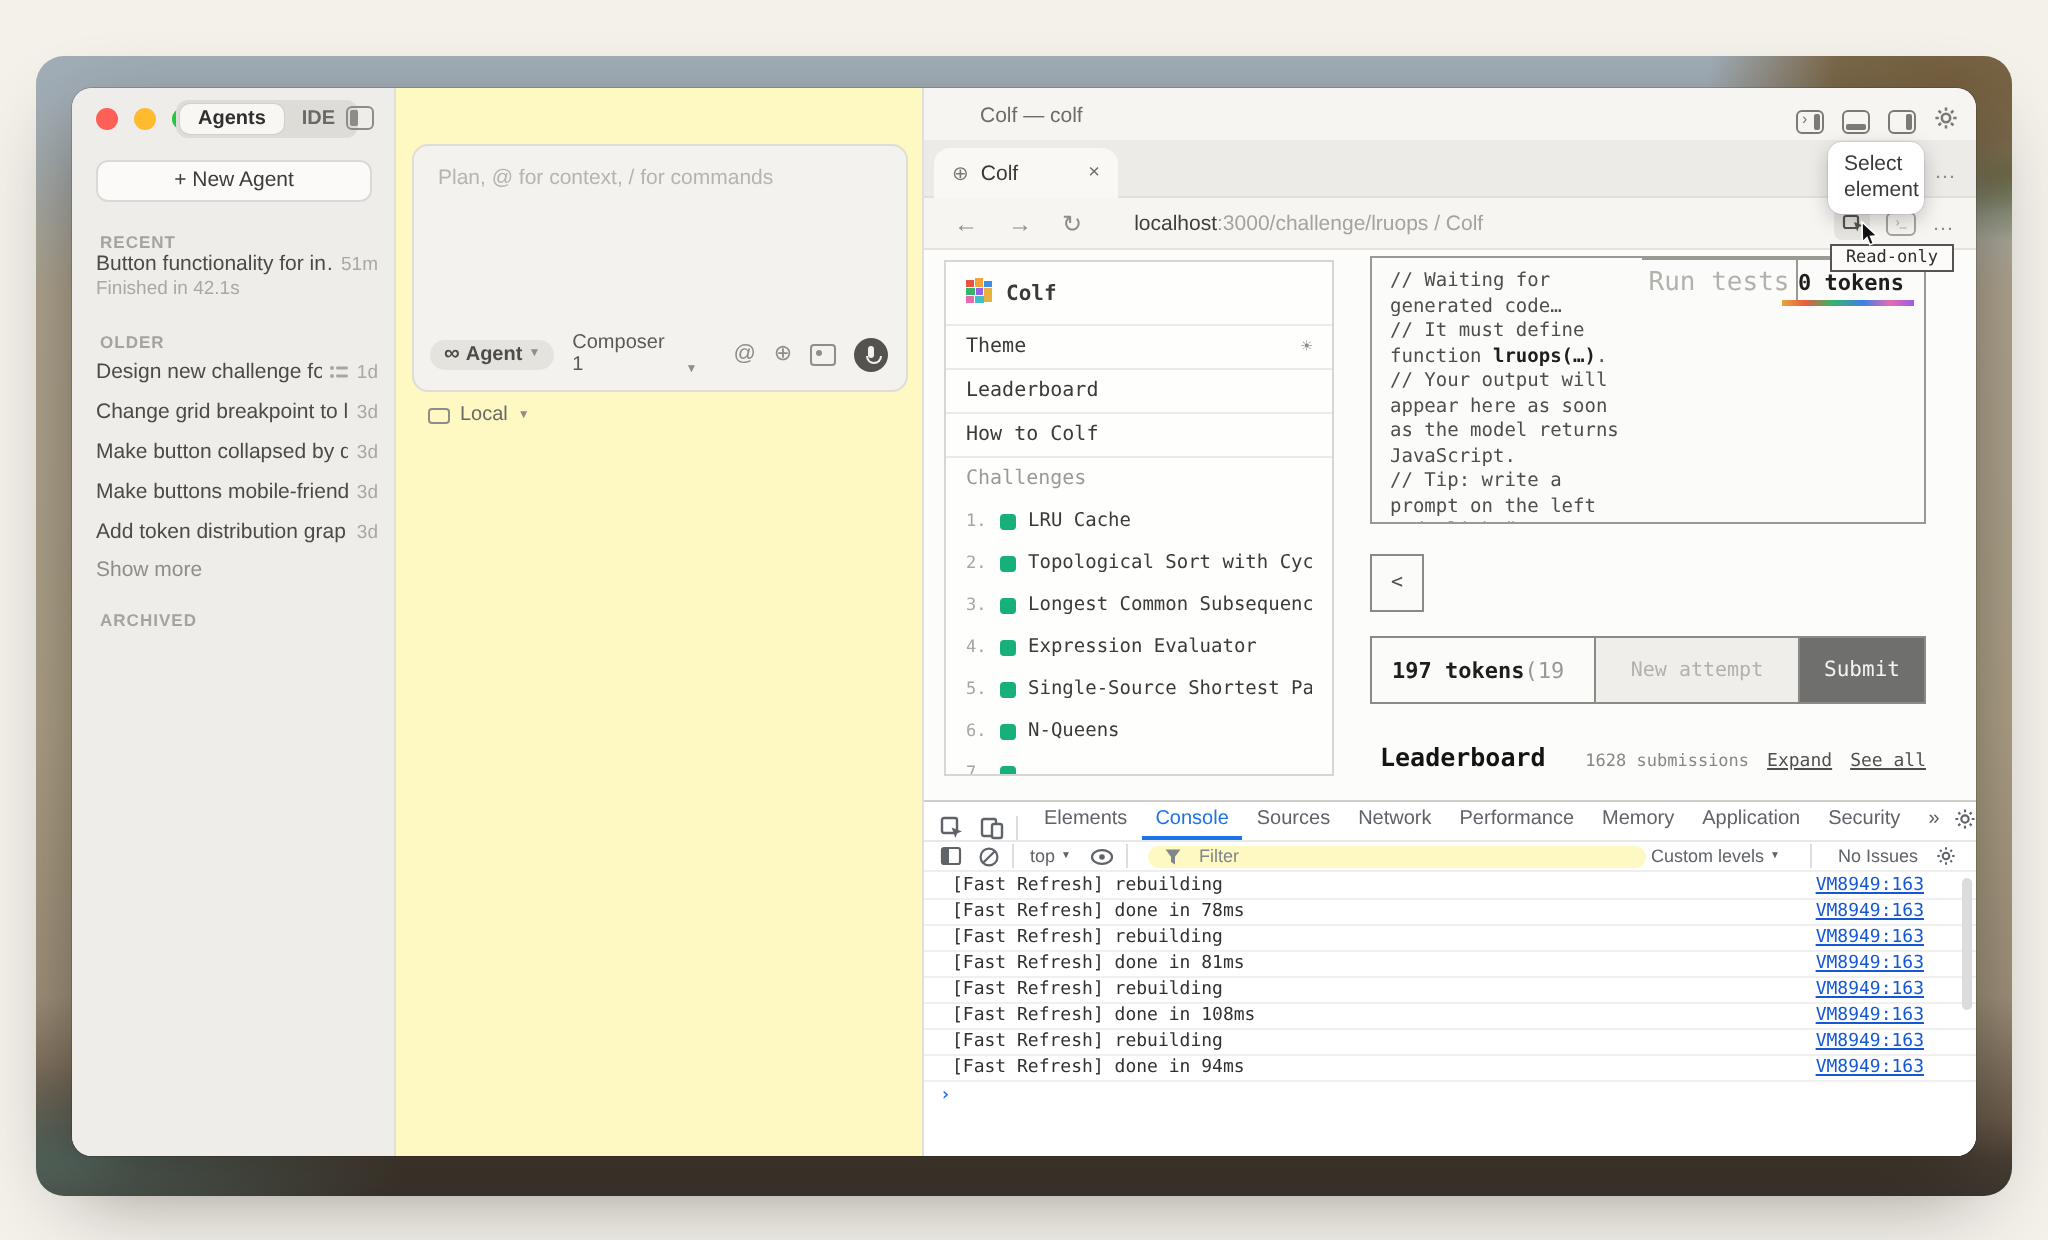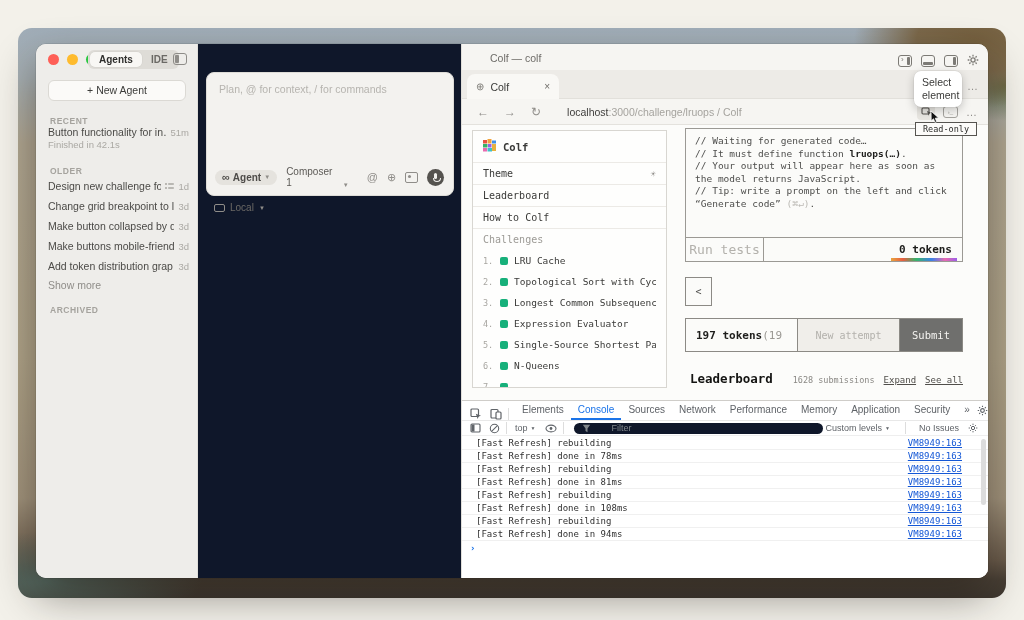--- a/index.html
+++ b/index.html
@@ -27,21 +27,21 @@
   .new-agent{position:absolute;top:36px;left:12px;width:138px;height:21px;background:#fbfaf8;border:1px solid #dbd9d4;border-radius:6px;font:10.5px/19px "Liberation Sans",sans-serif;color:#3c3c3a;text-align:center;cursor:pointer}
   .sec{position:absolute;left:14px;font-size:8.5px;font-weight:bold;letter-spacing:.06em;color:#a5a39e}
   .item{position:absolute;left:12px;right:8px;height:14px;display:flex;align-items:center;gap:4px;font-size:10.5px;color:#4b4a47}
   .item .ttl{flex:1;white-space:nowrap;overflow:hidden}
   .item .tm{font-size:9.5px;color:#aaa8a3;flex:none}
   .sub{position:absolute;left:12px;font-size:9.5px;color:#aaa8a3}
   .show-more{color:#8f8d89}
   .li-icon{flex:none;display:inline-flex}
 
   
-  .col-mid{position:relative;width:264px;background:#0f172a;border-right:1px solid #e1dfda;flex:none}
+  .col-mid{position:relative;width:264px;background:#fef9c3;border-right:1px solid #e1dfda;flex:none}
   .composer-box{position:absolute;left:8px;top:28px;width:248px;height:124px;background:#f3f2ef;border:1px solid #dedcd7;border-radius:8px}
   .ph{position:absolute;left:12px;top:10px;font-size:10.5px;color:#b6b4af}
   .composer-controls{position:absolute;left:8px;right:9px;bottom:7px;display:flex;align-items:center;gap:9px}
   .agent-pill{display:flex;align-items:center;gap:3px;background:#e5e3de;border-radius:9px;padding:2px 7px;font-size:10px;font-weight:bold;color:#4e4c49;cursor:pointer}
   .inf{font-size:11px;line-height:10px;color:#4e4c49}
   .chev{font-size:6px;color:#8f8d89}
   .model{display:flex;align-items:flex-end;gap:3px;font-size:10px;color:#5c5a56;cursor:pointer}
   .spacer{flex:1}
   .cicon{font-size:11px;line-height:11px;color:#8f8d89;cursor:pointer}
   .img-icon{width:13px;height:11px;border:1.3px solid #8f8d89;border-radius:2px;position:relative;cursor:pointer}
@@ -87,21 +87,21 @@
   .nav-card{position:absolute;left:10px;top:5px;width:195px;height:258px;background:#fefefd;border:1px solid #d8d6d1;overflow:hidden}
   .nc-row{height:22px;border-top:1px solid #eceae6;display:flex;align-items:center;padding:0 10px;font-size:10px;color:#3a3a38;cursor:pointer}
   .nc-brand{height:31px;border-top:none;gap:7px;font-weight:bold;font-size:10.5px;cursor:default}
   .nc-muted{color:#9c9a95;cursor:default}
   .sun{margin-left:auto;font-size:9px;color:#8f8d89}
   .nc-item{height:21px;display:flex;align-items:center;gap:6px;padding:0 10px;cursor:pointer}
   .nc-num{width:11px;font-size:8.5px;color:#a8a6a1;flex:none}
   .nc-sq{width:8px;height:8px;border-radius:2px;background:#17b07a;flex:none}
   .nc-label{font-size:9.5px;color:#3a3a38;white-space:nowrap;overflow:hidden}
 
-  .code-card{position:absolute;left:223px;top:3px;width:278px;height:134px;background:#fbfbf9;border:1px solid #9b9994;display:flex;flex-direction:column}
+  .code-card{position:absolute;left:223px;top:3px;width:278px;height:134px;background:#fbfbf9;border:1px solid #9b9994;display:flex;flex-direction:row}
   .code-area{flex:1;padding:6px 9px;font-size:9.5px;line-height:12.5px;color:#4e4e4c;overflow:hidden}
   .code-area p{margin:0}
   .fn{font-weight:bold;color:#1e1e1c}
   .kbd{color:#bcbab5}
   .code-footer{height:24px;border-top:1px solid #9b9994;display:flex;align-items:stretch;position:relative;flex:none}
   .run-tests{width:78px;border-right:1px solid #9b9994;display:flex;align-items:center;justify-content:center;font-size:13px;color:#b3b1ac;cursor:default}
   .tokens0{flex:1;display:flex;align-items:center;justify-content:flex-end;padding-right:10px;font-weight:bold;font-size:11px;color:#1e1e1c}
   .rainbow{position:absolute;right:5px;bottom:0;height:3px;width:66px;background:linear-gradient(90deg,#e8a43f 0,#e85d3f 18%,#37b36a 38%,#3f7fe8 62%,#e86bb0 82%,#9a5de8 100%)}
 
   .subnav{position:absolute;left:223px;top:152px;width:278px;height:29px;display:flex;gap:3px}
@@ -127,21 +127,21 @@
   .devtools{position:absolute;left:0;right:0;top:356px;bottom:0;background:#fff;border-top:1px solid #cfcdc9}
   .dt-tabs{height:20px;display:flex;align-items:flex-end;border-bottom:1px solid #e8e8e8;color:#5f6368}
   .dt-ic{display:inline-flex;align-items:center;justify-content:center;margin-left:8px;cursor:pointer}
   .dt-sep{width:1px;height:12px;background:#ddd;margin:0 6px;flex:none}
   .dt-tab{padding:0 7px;font-size:10px;line-height:19px;height:20px;cursor:pointer;white-space:nowrap}
   .dt-tab.active{color:#1a73e8;box-shadow:inset 0 -2px 0 #1a73e8}
   .dt-right{margin-left:auto;display:flex;gap:10px;margin-right:9px;align-items:center}
   .dt-toolbar{height:15px;display:flex;align-items:center;border-bottom:1px solid #eee;font-size:9px;color:#5f6368}
   .dt-dd{display:flex;align-items:center;gap:3px;margin:0 2px;cursor:pointer;white-space:nowrap}
   .dd-caret{font-size:5px;color:#5f6368}
-  .dt-filter{display:flex;align-items:center;gap:20px;background:#0f172a;border-radius:8px;height:11px;padding:0 8px;width:355px;color:#80868b;margin-left:4px;cursor:text}
+  .dt-filter{display:flex;align-items:center;gap:8px;background:#fef9c3;border-radius:8px;height:11px;padding:0 8px;width:355px;color:#80868b;margin-left:4px;cursor:text}
   .dt-tbright{margin-left:auto;display:flex;gap:7px;align-items:center;margin-right:10px;white-space:nowrap}
   .dt-logs{position:absolute;left:0;right:0;top:36px;bottom:0;font-family:"DejaVu Sans Mono",monospace;font-size:9px;color:#303030}
   .log-row{height:13px;display:flex;align-items:center;padding:0 26px 0 14px;border-bottom:1px solid #f0f0f0}
   .log-src{margin-left:auto;color:#1558d6;text-decoration:underline;cursor:pointer}
   .log-prompt{height:13px;display:flex;align-items:center;padding-left:8px;color:#1a73e8;font-weight:bold;cursor:text}
   .dt-scroll{position:absolute;right:2px;top:38px;width:5px;height:66px;background:#dcdcdc;border-radius:3px}
 </style>
 </head>
 <body>
 

